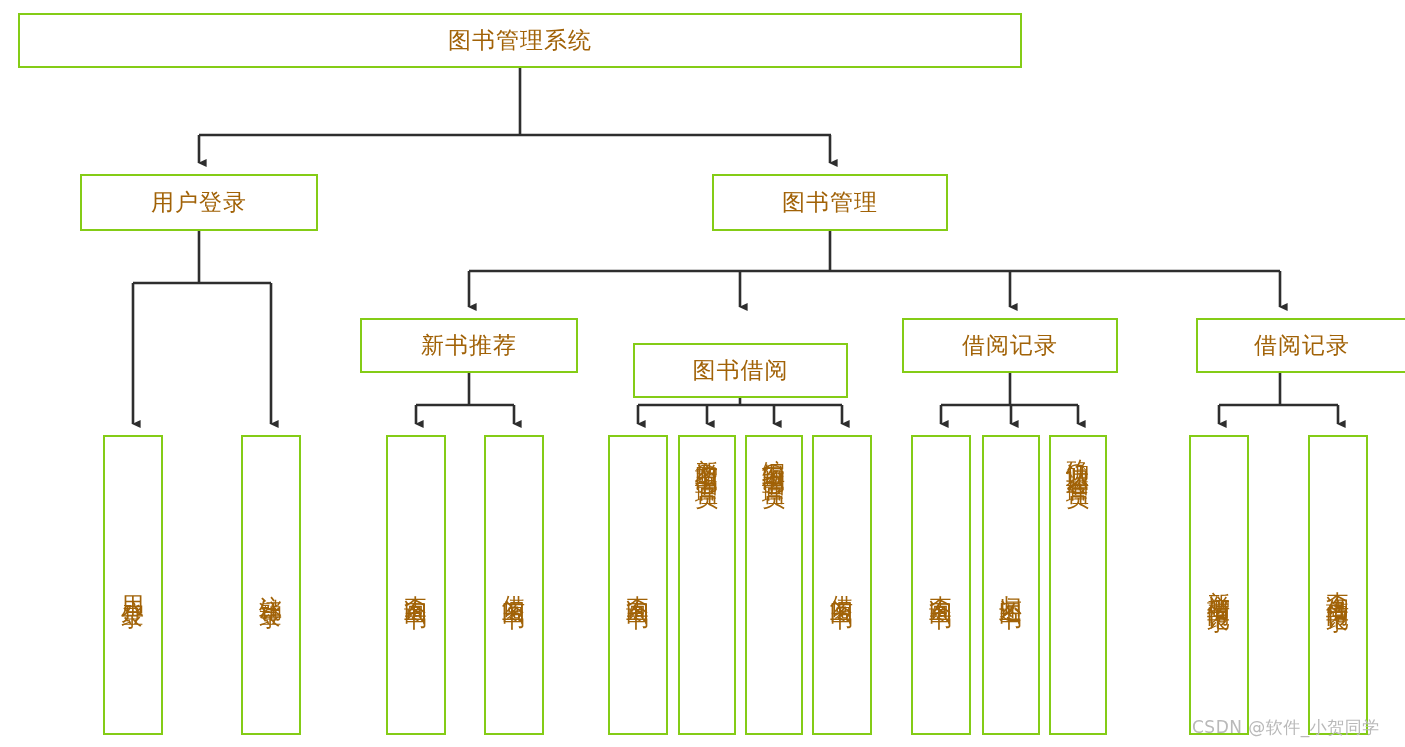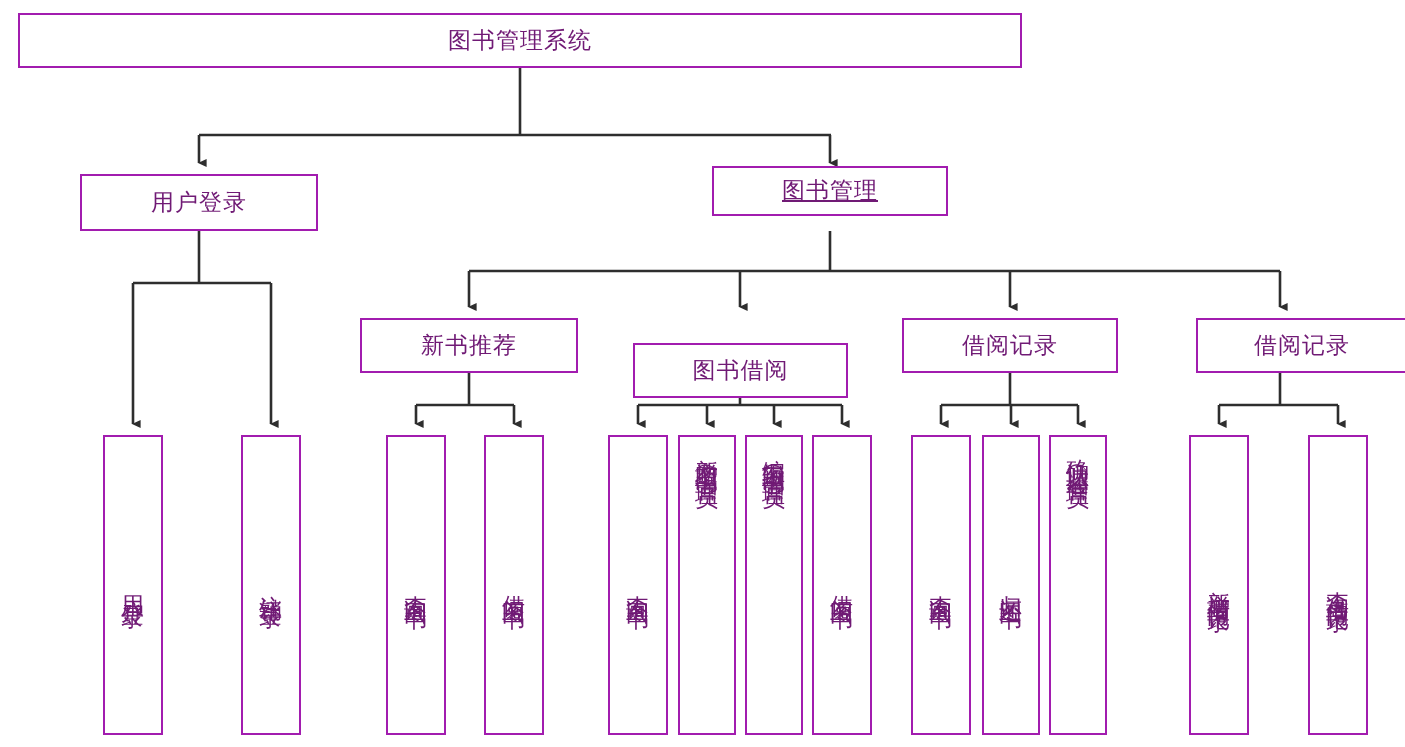--- a/index.html
+++ b/index.html
@@ -20,26 +20,26 @@
   #edges {
     position: absolute;
     left: 0;
     top: 0;
     width: 1405px;
     height: 747px;
   }
   .node {
     position: absolute;
     box-sizing: border-box;
-    border: 2px solid #a21caf;
+    border: 2px solid #84cc16;
     background: #ffffff;
     display: flex;
     align-items: center;
     justify-content: center;
-    color: #701a75;
+    color: #a16207;
   }
   .node-h {
     font-size: 23px;
     letter-spacing: 1px;
     line-height: 1.1;
     white-space: nowrap;
   }
   .node-v {
     font-size: 23px;
     writing-mode: vertical-rl;
@@ -119,21 +119,21 @@
     </g>
   </svg>
 
   <div class="node node-h" style="left:18px; top:13px; width:1004px; height:55px;">
     <span>图书管理系统</span>
   </div>
 
   <div class="node node-h" style="left:80px; top:174px; width:238px; height:57px;">
     <span>用户登录</span>
   </div>
-  <div class="node node-h" style="left:712px; top:166px; width:236px; height:50px;text-decoration:underline;">
+  <div class="node node-h" style="left:712px; top:174px; width:236px; height:57px;">
     <span>图书管理</span>
   </div>
 
   <div class="node node-h" style="left:360px; top:318px; width:218px; height:55px;text-align:center;">
     <span>新书推荐</span>
   </div>
   <div class="node node-h" style="left:633px; top:318px; width:215px; height:55px;margin-top:25px;">
     <span>图书借阅</span>
   </div>
   <div class="node node-h" style="left:902px; top:318px; width:216px; height:55px;">
@@ -180,14 +180,15 @@
     <span>确认归还（管理员）</span>
   </div>
 
   <div class="node node-v" style="left:1189px; top:435px; width:60px; height:300px;">
     <span>新增借阅记录</span>
   </div>
   <div class="node node-v" style="left:1308px; top:435px; width:60px; height:300px;">
     <span>查询借阅记录</span>
   </div>
 
+  <div class="watermark" style="left:1192px; top:716px;">CSDN @软件_小贺同学</div>
 
 </div>
 
 </body></html>

